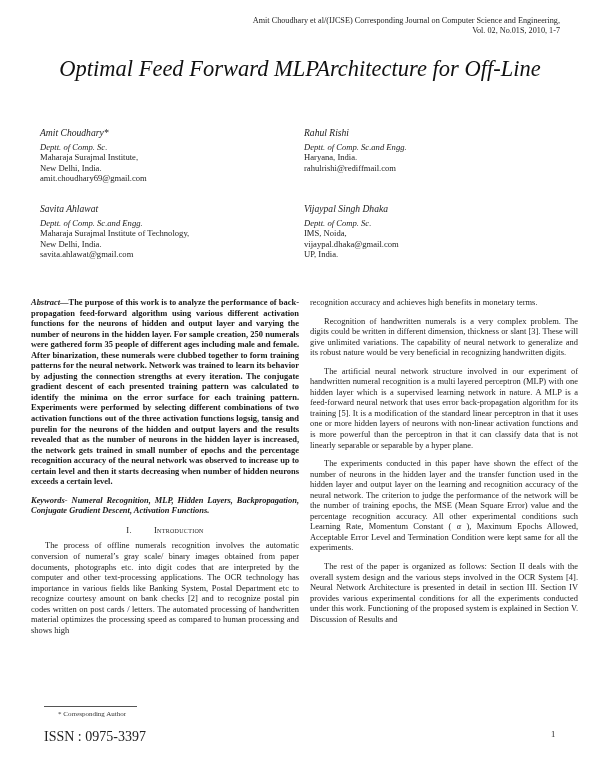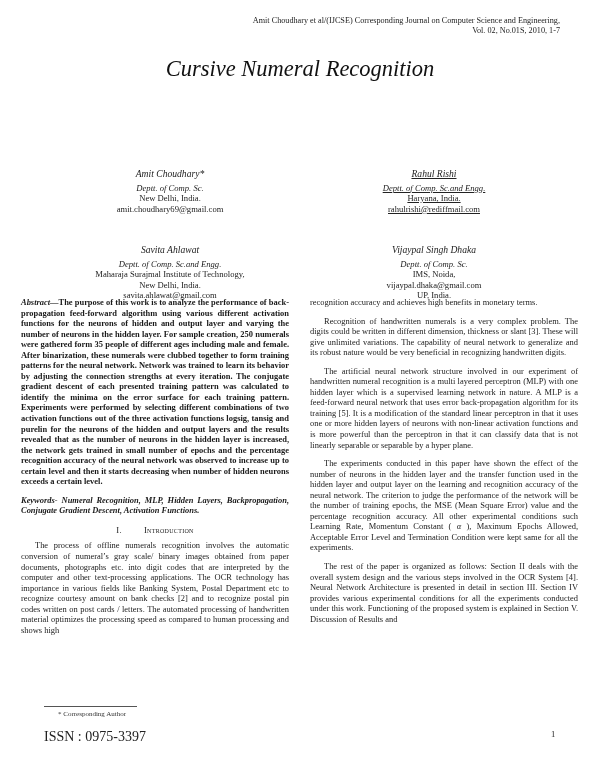--- a/index.html
+++ b/index.html
@@ -1,23 +1,23 @@
 <!DOCTYPE html>
 <html><head>
   <meta charset="utf-8">
   <style>
     html, body { margin: 0; padding: 0; background: #ffffff; }
     body { width: 600px; height: 776px; position: relative; overflow: hidden; color: #111; font-family: "Liberation Serif", "DejaVu Serif", serif; }
     .running-head { position: absolute; right: 40px; top: 16px; text-align: right; font-size: 8.2px; line-height: 10px; color: #222; }
     .title { position: absolute; left: 0; right: 0; top: 56px; text-align: center; font-style: italic; font-size: 22.5px; line-height: 25px; color: #111; }
-    .author { position: absolute; width: 260px; text-align: center; font-size: 8.6px; line-height: 10.6px; color: #222; margin-top: 41px; }
+    .author { position: absolute; width: 260px; text-align: left; font-size: 8.6px; line-height: 10.6px; color: #222; }
     .author .name { font-style: italic; font-size: 9.6px; margin-bottom: 3px; }
     .author .dept { font-style: italic; }
     .col { position: absolute; top: 297px; width: 268px; font-size: 8.45px; line-height: 10.55px; text-align: justify; color: #1a1a1a; }
-    .col-left { left: 21px; }
+    .col-left { left: 31px; }
     .col-right { left: 310px; }
     .abstract { font-weight: bold; }
     .abstract .lead { font-style: italic; font-weight: bold; }
     .keywords { font-weight: bold; font-style: italic; margin-top: 8px; }
     .section-head { text-align: center; margin: 9px 0 5px 0; font-size: 8.6px; letter-spacing: 0.3px; }
     .section-head .num { margin-right: 22px; }
     .section-head .sc { font-variant: small-caps; }
     p { margin: 0; text-indent: 14px; }
     p.noindent { text-indent: 0; }
     .para-gap { margin-top: 8px; }
@@ -29,31 +29,32 @@
   </style>
 </head>
 <body>
 
 <div class="running-head">
   <div>Amit Choudhary et al/(IJCSE) Corresponding Journal on Computer Science and Engineering,</div>
   <div>Vol. 02, No.01S, 2010, 1-7</div>
 </div>
 
 <div class="title">
-  <div>Cursive Numeral Recognition</div>
+  <div>Optimal Feed Forward MLPArchitecture for Off-Line</div>
 </div>
 
 <div class="author" style="left:40px; top:128px;">
   <div class="name">Amit Choudhary*</div>
   <div class="dept">Deptt. of Comp. Sc.</div>
+  <div>Maharaja Surajmal Institute,</div>
   <div>New Delhi, India.</div>
   <div>amit.choudhary69@gmail.com</div>
 </div>
 
-<div class="author" style="left:304px; top:128px;text-decoration:underline;">
+<div class="author" style="left:304px; top:128px;">
   <div class="name">Rahul Rishi</div>
   <div class="dept">Deptt. of Comp. Sc.and Engg.</div>
   <div>Haryana, India.</div>
   <div>rahulrishi@rediffmail.com</div>
 </div>
 
 <div class="author" style="left:40px; top:204px;">
   <div class="name">Savita Ahlawat</div>
   <div class="dept">Deptt. of Comp. Sc.and Engg.</div>
   <div>Maharaja Surajmal Institute of Technology,</div>

